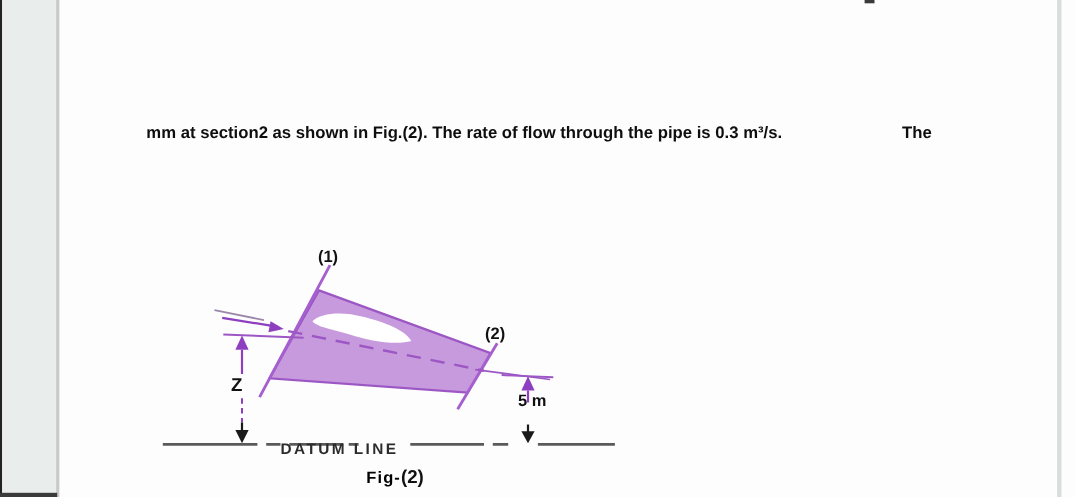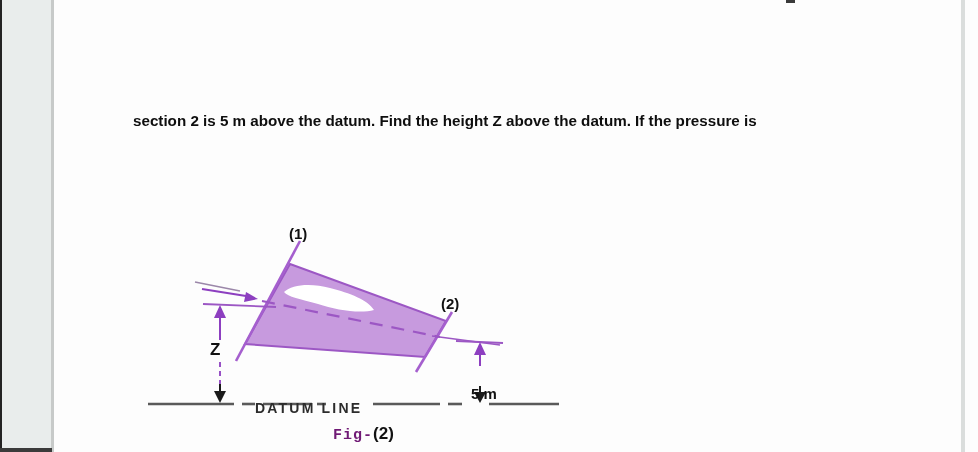--- a/index.html
+++ b/index.html
@@ -22,42 +22,45 @@
     letter-spacing:0px;
   }
   .qline{white-space:nowrap;}
   .qline-split{display:flex;justify-content:space-between;white-space:nowrap;}
 
   
   .fig-label{position:absolute;font-weight:700;color:#111;white-space:nowrap;}
   .lbl-1{left:289px;top:225px;font-size:15px;}
   .lbl-2{left:441px;top:295px;font-size:15px;}
   .lbl-z{left:210px;top:340px;font-size:17px;}
-  .lbl-5m{left:471px;top:385px;font-size:15px;text-align:center;}
+  .lbl-5m{left:471px;top:356px;font-size:15px;text-align:center;}
   .lbl-datum{left:255px;top:400px;font-size:14px;letter-spacing:2.2px;color:#2c2c2c;}
   .caption{position:absolute;left:333px;top:424px;white-space:nowrap;}
-  .caption .pre{font-family:Liberation Mono, monospace;font-weight:700;font-size:15px;color:#701a75;letter-spacing:1px;text-align:center;}
+  .caption .pre{font-family:Liberation Sans, sans-serif;font-weight:700;font-size:15px;color:#000000;letter-spacing:1px;text-align:center;}
   .caption .num{font-family:"Liberation Sans",sans-serif;font-weight:700;font-size:17px;color:#121212;}
 
   svg.figure{position:absolute;left:0;top:0;width:978px;height:452px;}
 </style>
 </head>
 <body>
 
 <div class="page">
 
   <div class="edge-left"></div>
   <div class="margin-strip"></div>
   <div class="rule-left"></div>
   <div class="rule-right"></div>
   <div class="speck-top"></div>
   <div class="strip-bottom"></div>
 
   <div class="question">
-    <div class="qline">section 2 is 5 m above the datum.  Find the height Z above the datum. If the pressure is</div>
+    <div class="qline-split">
+      <span>mm at section2 as shown in Fig.(2). The rate of flow through the pipe is 0.3 m³/s.</span>
+      <span>The</span>
+    </div>
   </div>
 
   <svg class="figure" viewBox="0 0 978 452">
 
     <polygon points="290,264 446,321 425,357 245,344" stroke="#9c57c4" stroke-width="2" fill="#c79ade"></polygon>
 
     <path d="M284,292 C292,284 312,283 330,288 C350,293 368,300 374,310 C360,314 336,310 318,304 C300,299 288,297 284,292 Z" fill="#ffffff"></path>
 
     <line x1="300" y1="241" x2="236" y2="361" stroke-width="2.6" stroke="#a55fce"></line>
 

